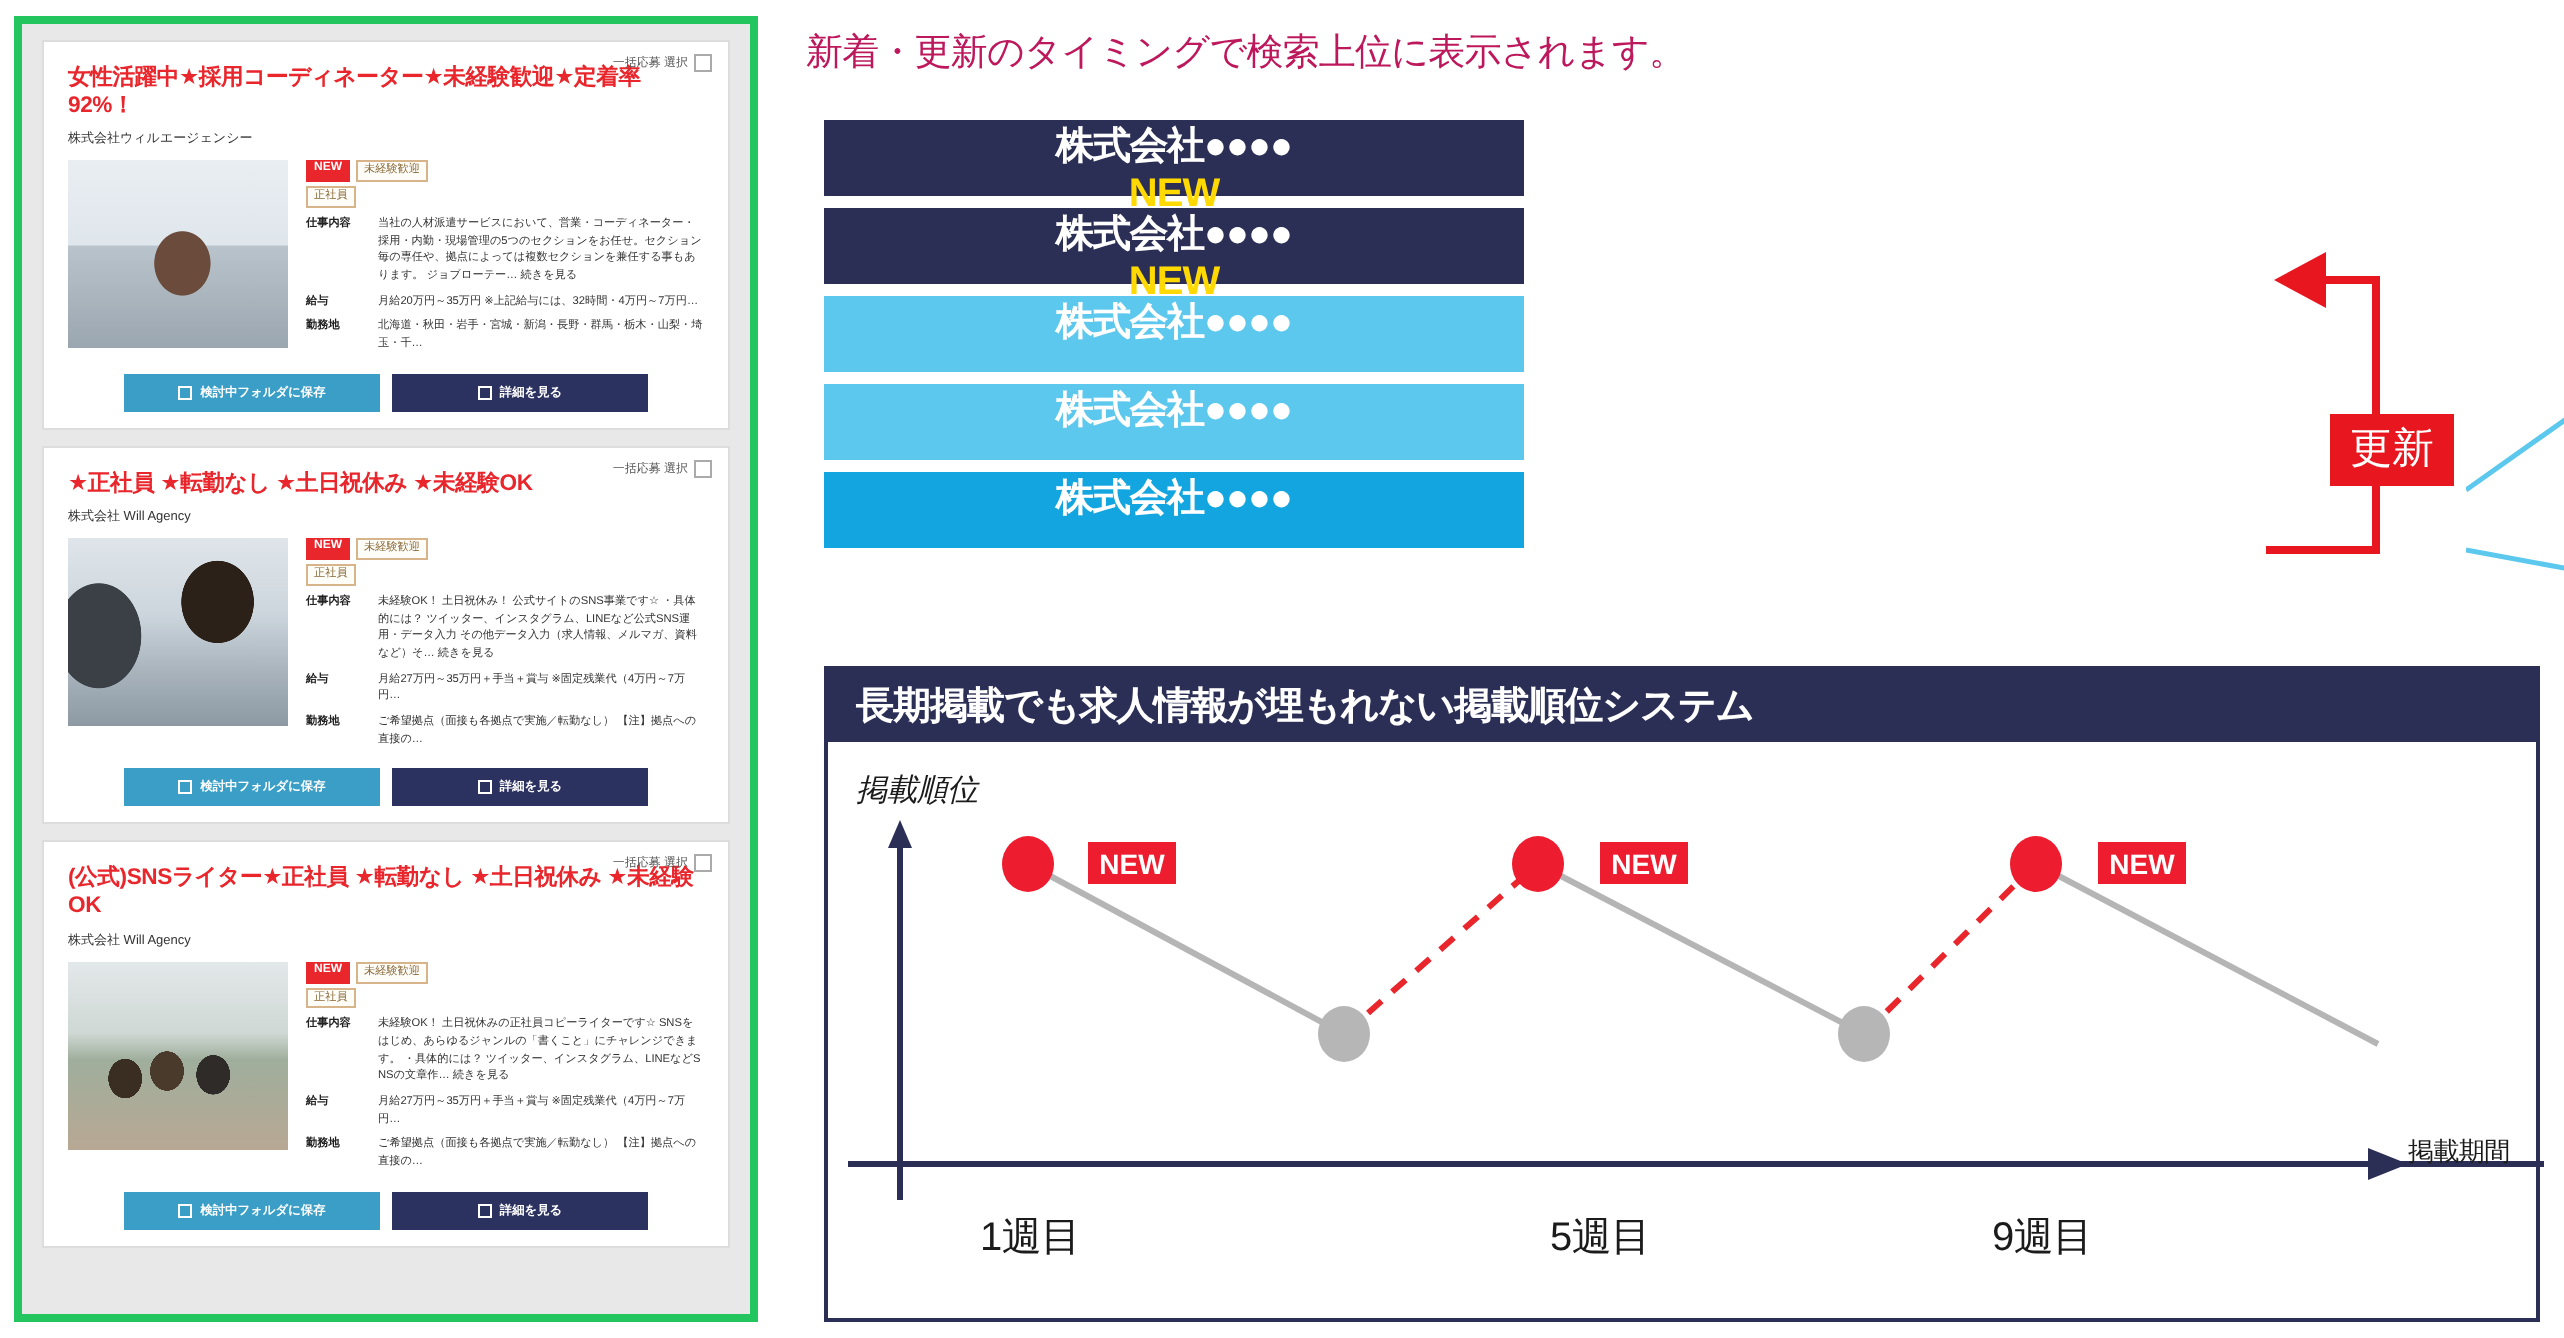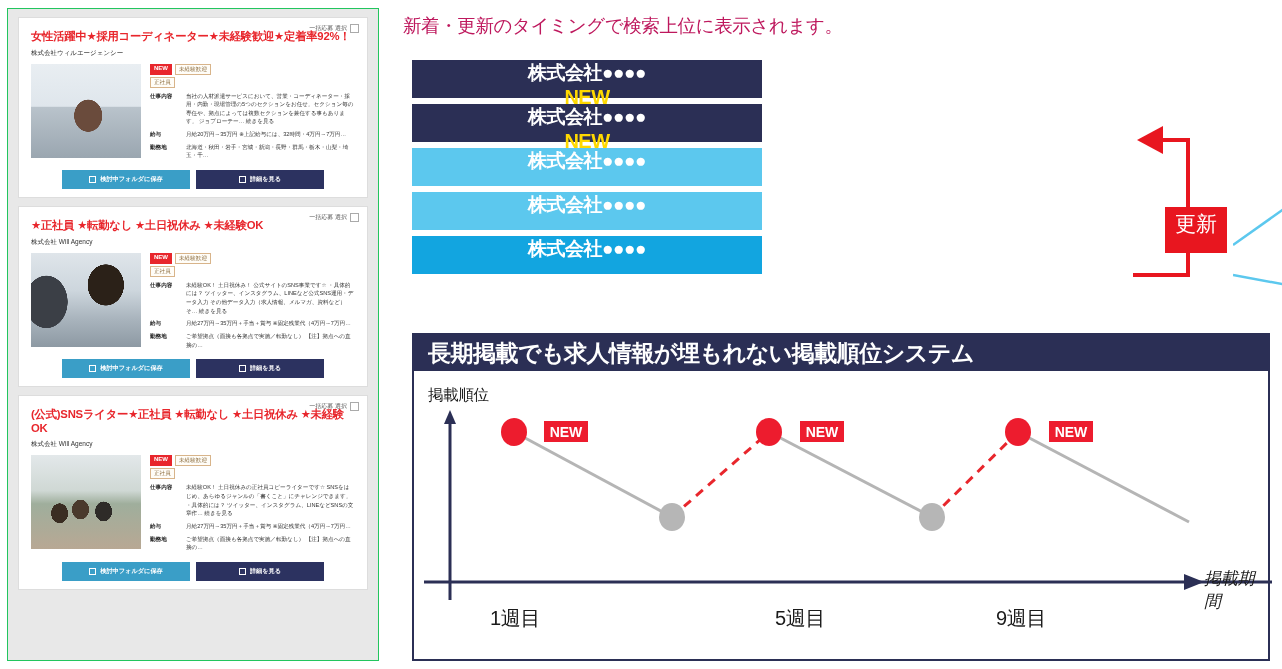--- a/index.html
+++ b/index.html
@@ -6,21 +6,21 @@
   body{
     width:1282px;height:669px;
     background:#ffffff;
     font-family:"Liberation Sans","DejaVu Sans",sans-serif;
     overflow:hidden;
     position:relative;
   }
   
   #left-panel{
     position:absolute;left:7px;top:8px;width:372px;height:653px;
-    background:#e8e8e8;border:1px solid #22c55e;box-sizing:border-box;
+    background:#e8e8e8;border:4px solid #22c55e;box-sizing:border-box;
     padding:8px 10px;
   }
   .job-card{
     background:#ffffff;border:1px solid #dddddd;box-sizing:border-box;
     position:relative;padding:10px 12px 8px 12px;margin-bottom:8px;
   }
   .bulk-select{
     position:absolute;right:8px;top:6px;
     font-size:6px;color:#555;display:flex;align-items:center;gap:3px;
     white-space:nowrap;
@@ -100,40 +100,40 @@
   }
   .bar.navy{background:#2b2f55;}
   .bar.lightblue{background:#5cc8ee;}
   .bar.blue{background:#12a5e0;}
   .bar .newtxt{color:#ffd900;font-size:20px;font-weight:bold;font-family:"Liberation Sans",sans-serif;}
 
   
   #update-path{position:absolute;left:735px;top:120px;width:120px;height:180px;}
   #update-box{
     position:absolute;left:767px;top:207px;background:#e8161f;color:#fff;
-    font-size:21px;font-weight:normal;padding:3px 10px 15px 10px;letter-spacing:0px;
+    font-size:21px;font-weight:normal;padding:3px 10px 5px 10px;letter-spacing:0px;
     z-index:5;
   }
 
   
   #bottom-card{
     position:absolute;left:412px;top:333px;width:858px;height:328px;
     border:2px solid #2b2f55;box-sizing:border-box;background:#fff;
   }
   #bottom-header{
     background:#2b2f55;color:#fff;height:36px;display:flex;align-items:center;
-    padding-left:14px;font-size:23px;font-weight:bold;letter-spacing:-0.5px;
+    padding-left:14px;font-size:19px;font-weight:bold;letter-spacing:-0.5px;
   }
   #bottom-sub{
     margin:14px 0 0 14px;font-size:15.5px;color:#1b1b1b;letter-spacing:-0.3px;
-    display:flex;gap:20px;
+    display:flex;gap:20px;font-style:italic;
   }
   #chart{position:relative;width:100%;height:214px;margin-top:4px;}
   .chart-axislabel{
-    position:absolute;font-size:17px;color:#1b1b1b;letter-spacing:-0.3px;font-style:italic;
+    position:absolute;font-size:13px;color:#1b1b1b;letter-spacing:-0.3px;
   }
   .tick-label{
     position:absolute;font-size:20px;color:#1b1b1b;top:195px;letter-spacing:-0.3px;
   }
 </style>
 </head>
 <body>
 
 <div id="left-panel">
 

